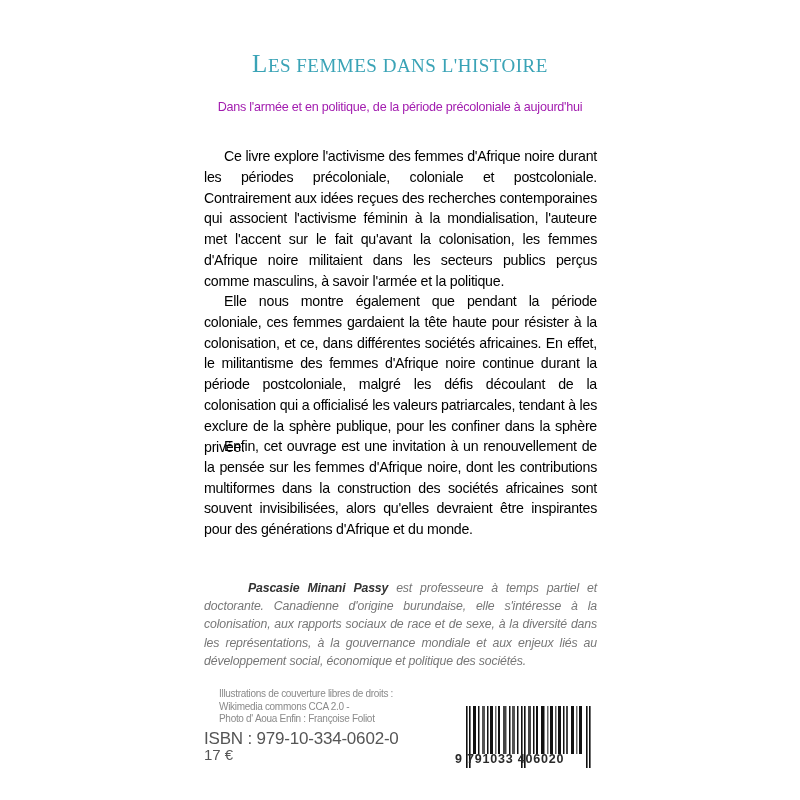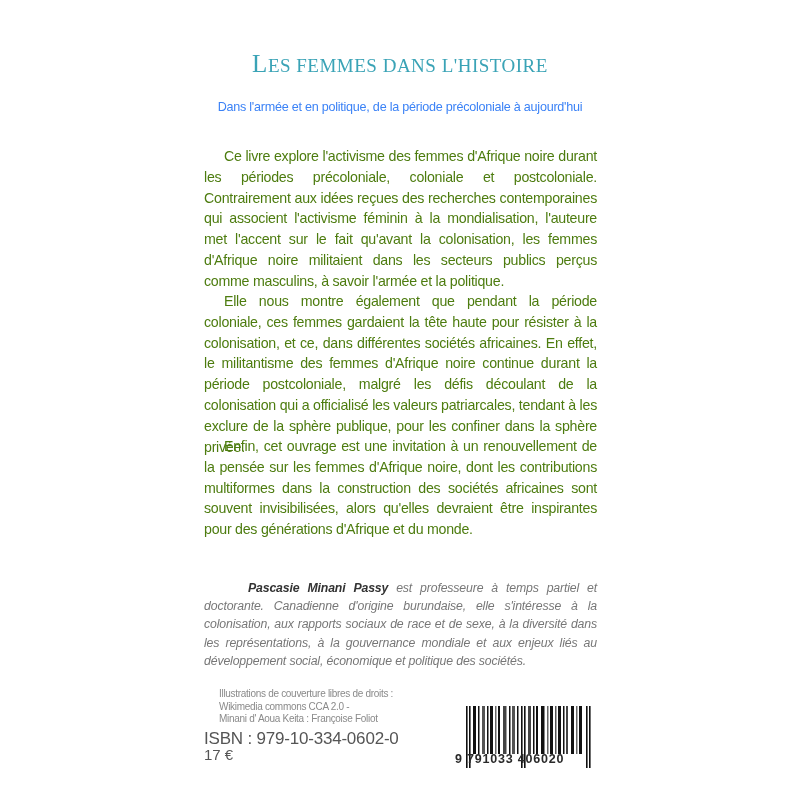--- a/index.html
+++ b/index.html
@@ -3,23 +3,23 @@
 <meta charset="utf-8">
 <style>
   html, body { margin:0; padding:0; background:#ffffff; }
   body { width:800px; height:800px; position:relative; overflow:hidden; font-family:"Liberation Sans", sans-serif; }
   .page { position:absolute; left:0; top:0; width:800px; height:800px; background:#ffffff; }
   .title { position:absolute; left:200px; width:400px; text-align:center; color:#3aa3b6;
     font-family:"Liberation Serif", serif; font-size:25px; letter-spacing:0.5px; line-height:24px; }
   .title .sc { font-size:19px; }
   .t1 { top:52px; }
   .t2 { top:75px; }
-  .subtitle { position:absolute; left:200px; width:400px; top:99px; text-align:center; color:#3b82f6;
+  .subtitle { position:absolute; left:200px; width:400px; top:99px; text-align:center; color:#a21caf;
     font-size:12.6px; line-height:16px; letter-spacing:-0.25px; }
-  .body { position:absolute; left:204px; width:393px; color:#4d7c0f; font-size:14.2px; line-height:20.8px;
+  .body { position:absolute; left:204px; width:393px; color:#000000; font-size:14.2px; line-height:20.8px;
     text-align:justify; letter-spacing:-0.25px; margin:0; }
   .body .ind { display:inline-block; width:20px; }
   .p1 { top:146px; }
   .p2 { top:291px; }
   .p3 { top:436px; }
   .bio { position:absolute; left:204px; width:393px; top:579px; color:#777777; font-style:italic;
     font-size:12.3px; line-height:18.2px; text-align:justify; letter-spacing:-0.15px; margin:0; }
   .bio b { color:#333333; font-weight:bold;margin-left:44px; }
   .credits { position:absolute; left:188px; top:688px; color:#8a8a8a; font-size:10px; line-height:12.6px; letter-spacing:-0.3px;margin-left:31px; }
   .isbn { position:absolute; left:204px; top:729px; color:#555555; font-size:17px; letter-spacing:-0.2px; }
@@ -40,21 +40,21 @@
 
   <p class="body p1"><span class="ind"></span><span>Ce livre explore l'activisme des femmes d'Afrique noire durant les périodes précoloniale, coloniale et postcoloniale. Contrairement aux idées reçues des recherches contemporaines qui associent l'activisme féminin à la mondialisation, l'auteure met l'accent sur le fait qu'avant la colonisation, les femmes d'Afrique noire militaient dans les secteurs publics perçus comme masculins, à savoir l'armée et la politique.</span></p>
   <p class="body p2"><span class="ind"></span><span>Elle nous montre également que pendant la période coloniale, ces femmes gardaient la tête haute pour résister à la colonisation, et ce, dans différentes sociétés africaines. En effet, le militantisme des femmes d'Afrique noire continue durant la période postcoloniale, malgré les défis découlant de la colonisation qui a officialisé les valeurs patriarcales, tendant à les exclure de la sphère publique, pour les confiner dans la sphère privée.</span></p>
   <p class="body p3"><span class="ind"></span><span>Enfin, cet ouvrage est une invitation à un renouvellement de la pensée sur les femmes d'Afrique noire, dont les contributions multiformes dans la construction des sociétés africaines sont souvent invisibilisées, alors qu'elles devraient être inspirantes pour des générations d'Afrique et du monde.</span></p>
 
   <p class="bio"><b>Pascasie Minani Passy</b><span> est professeure à temps partiel et doctorante. Canadienne d'origine burundaise, elle s'intéresse à la colonisation, aux rapports sociaux de race et de sexe, à la diversité dans les représentations, à la gouvernance mondiale et aux enjeux liés au développement social, économique et politique des sociétés.</span></p>
 
   <div class="credits">
     <div>Illustrations de couverture libres de droits :</div>
     <div>Wikimedia commons CCA 2.0 -</div>
-    <div>Minani d' Aoua Keita : Françoise Foliot</div>
+    <div>Photo d' Aoua Enfin : Françoise Foliot</div>
   </div>
 
   <div class="isbn">ISBN : 979-10-334-0602-0</div>
   <div class="price">17 €</div>
 
   <div class="barcode">
     <svg width="126" height="62" viewBox="0 0 126 62">
       <g fill="#111">
         <rect x="0" y="0" width="1.6" height="62"></rect>
         <rect x="3" y="0" width="1.6" height="62"></rect>

